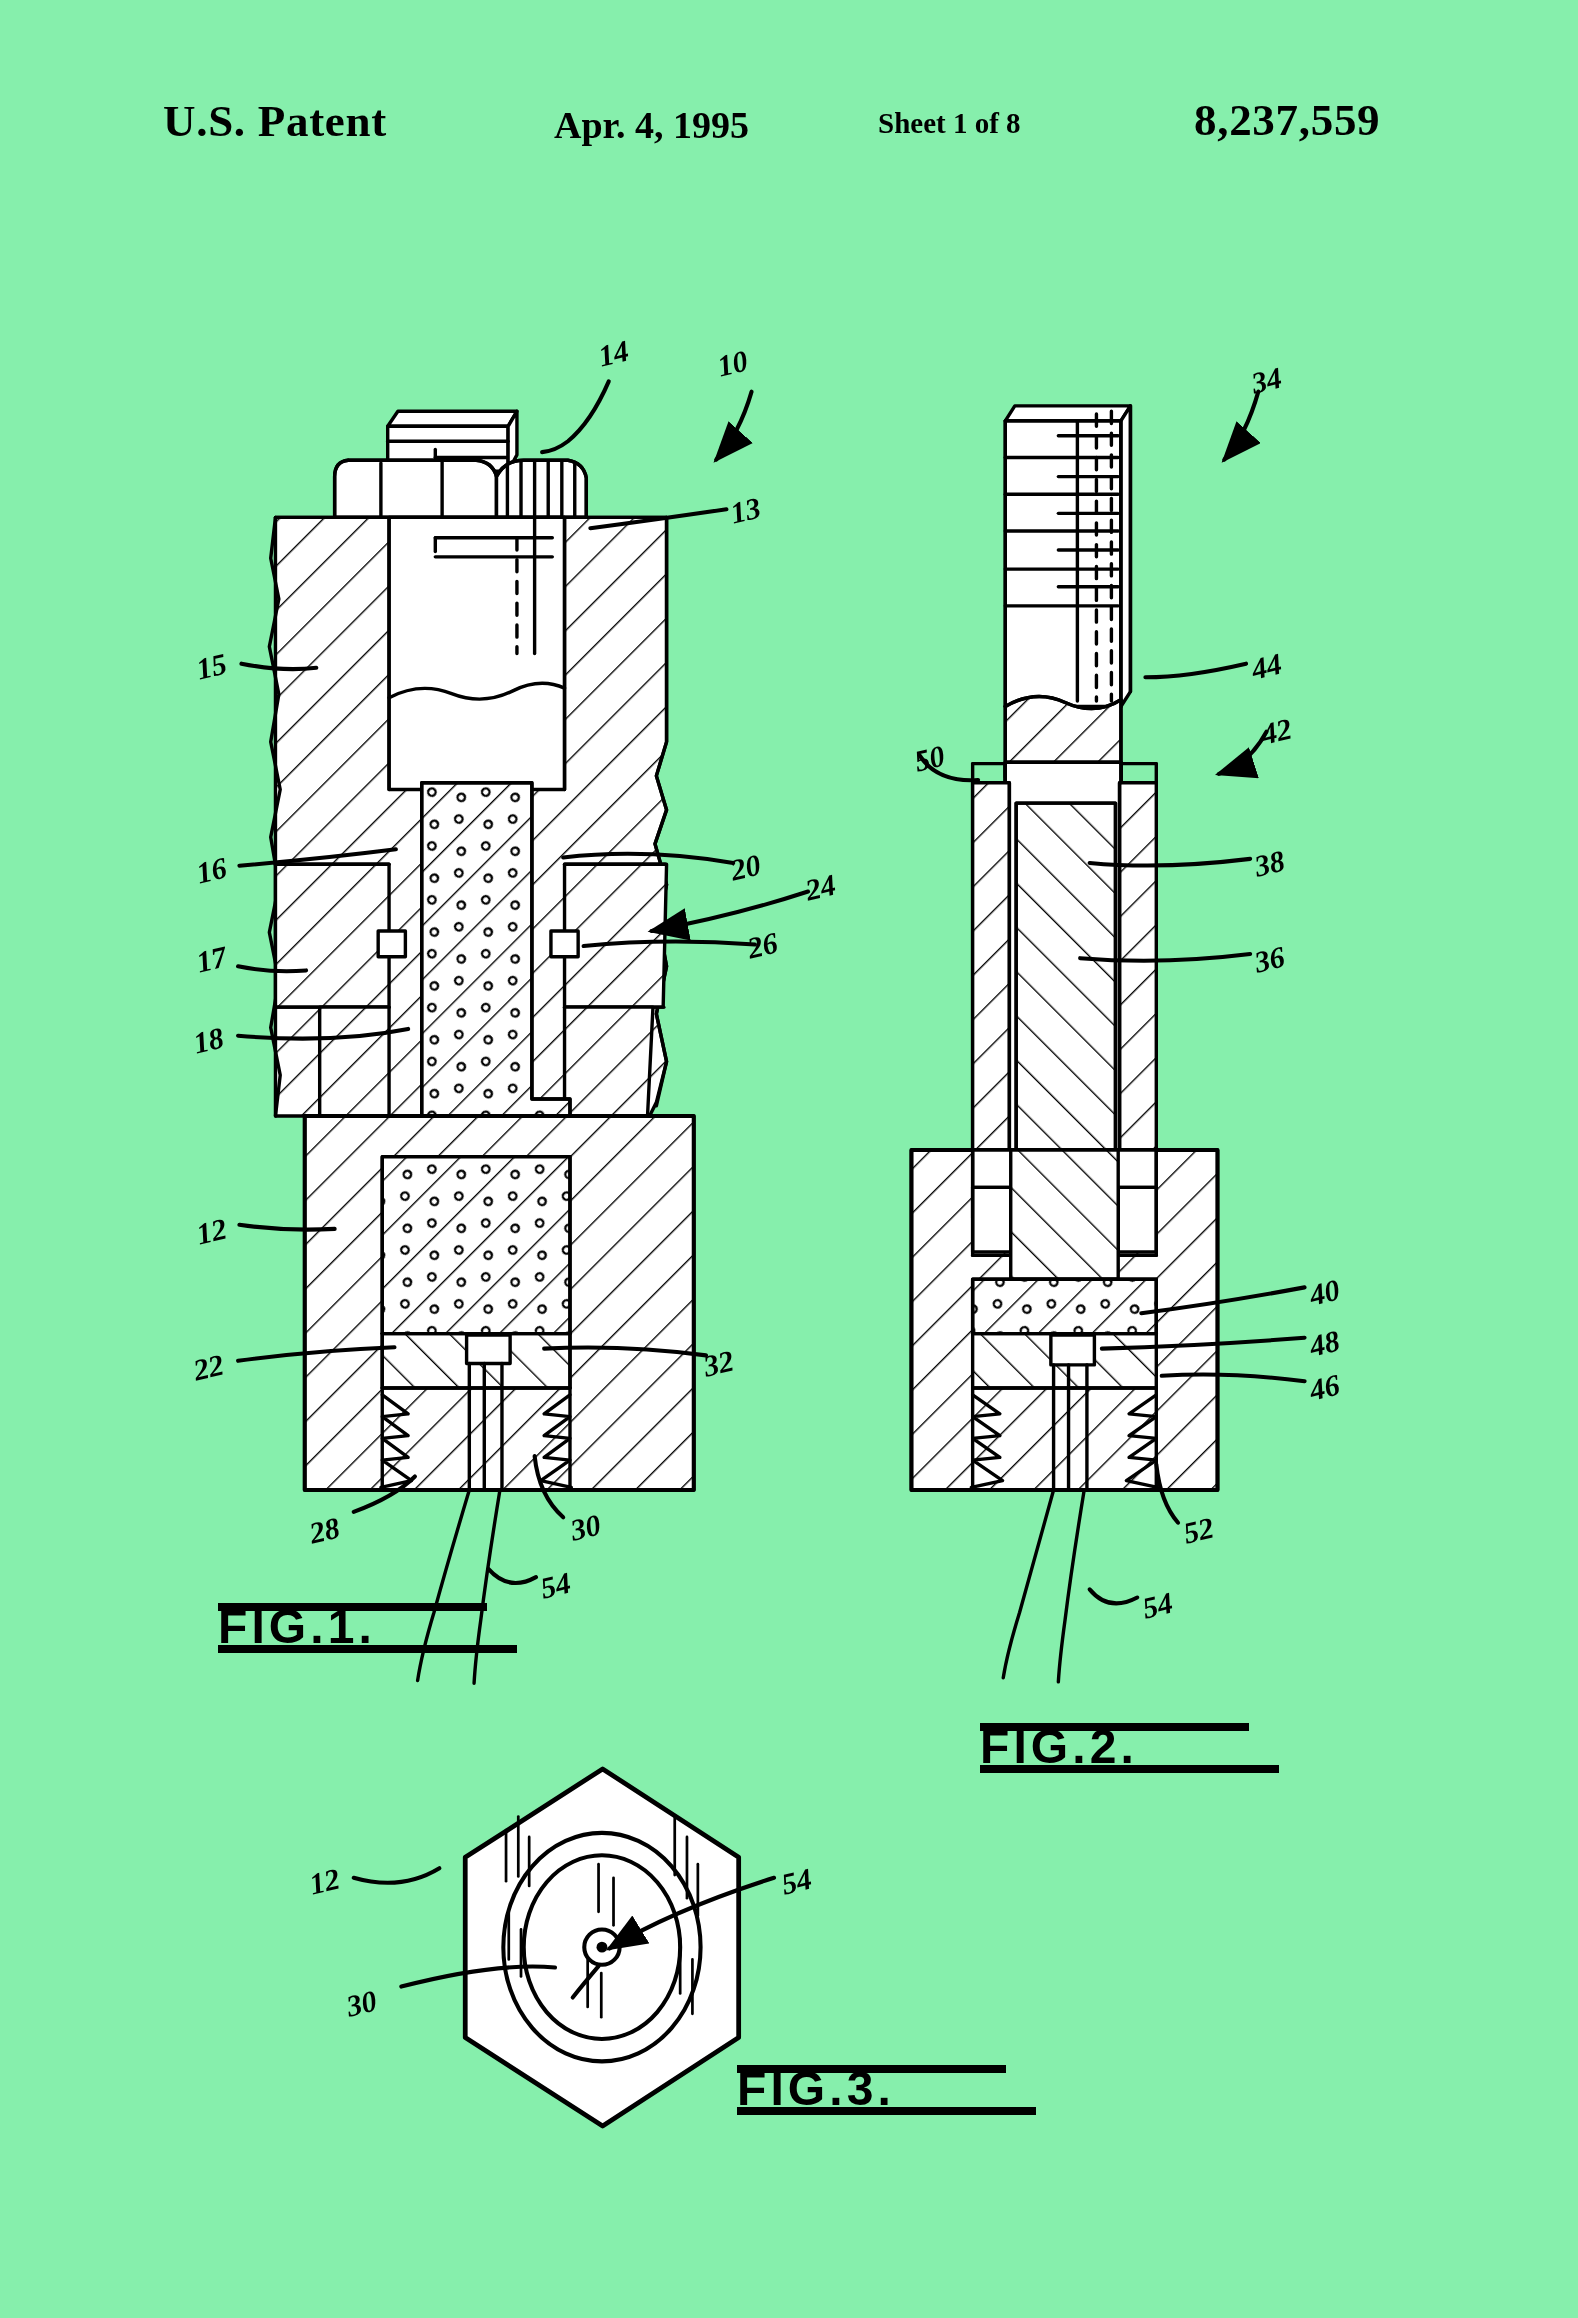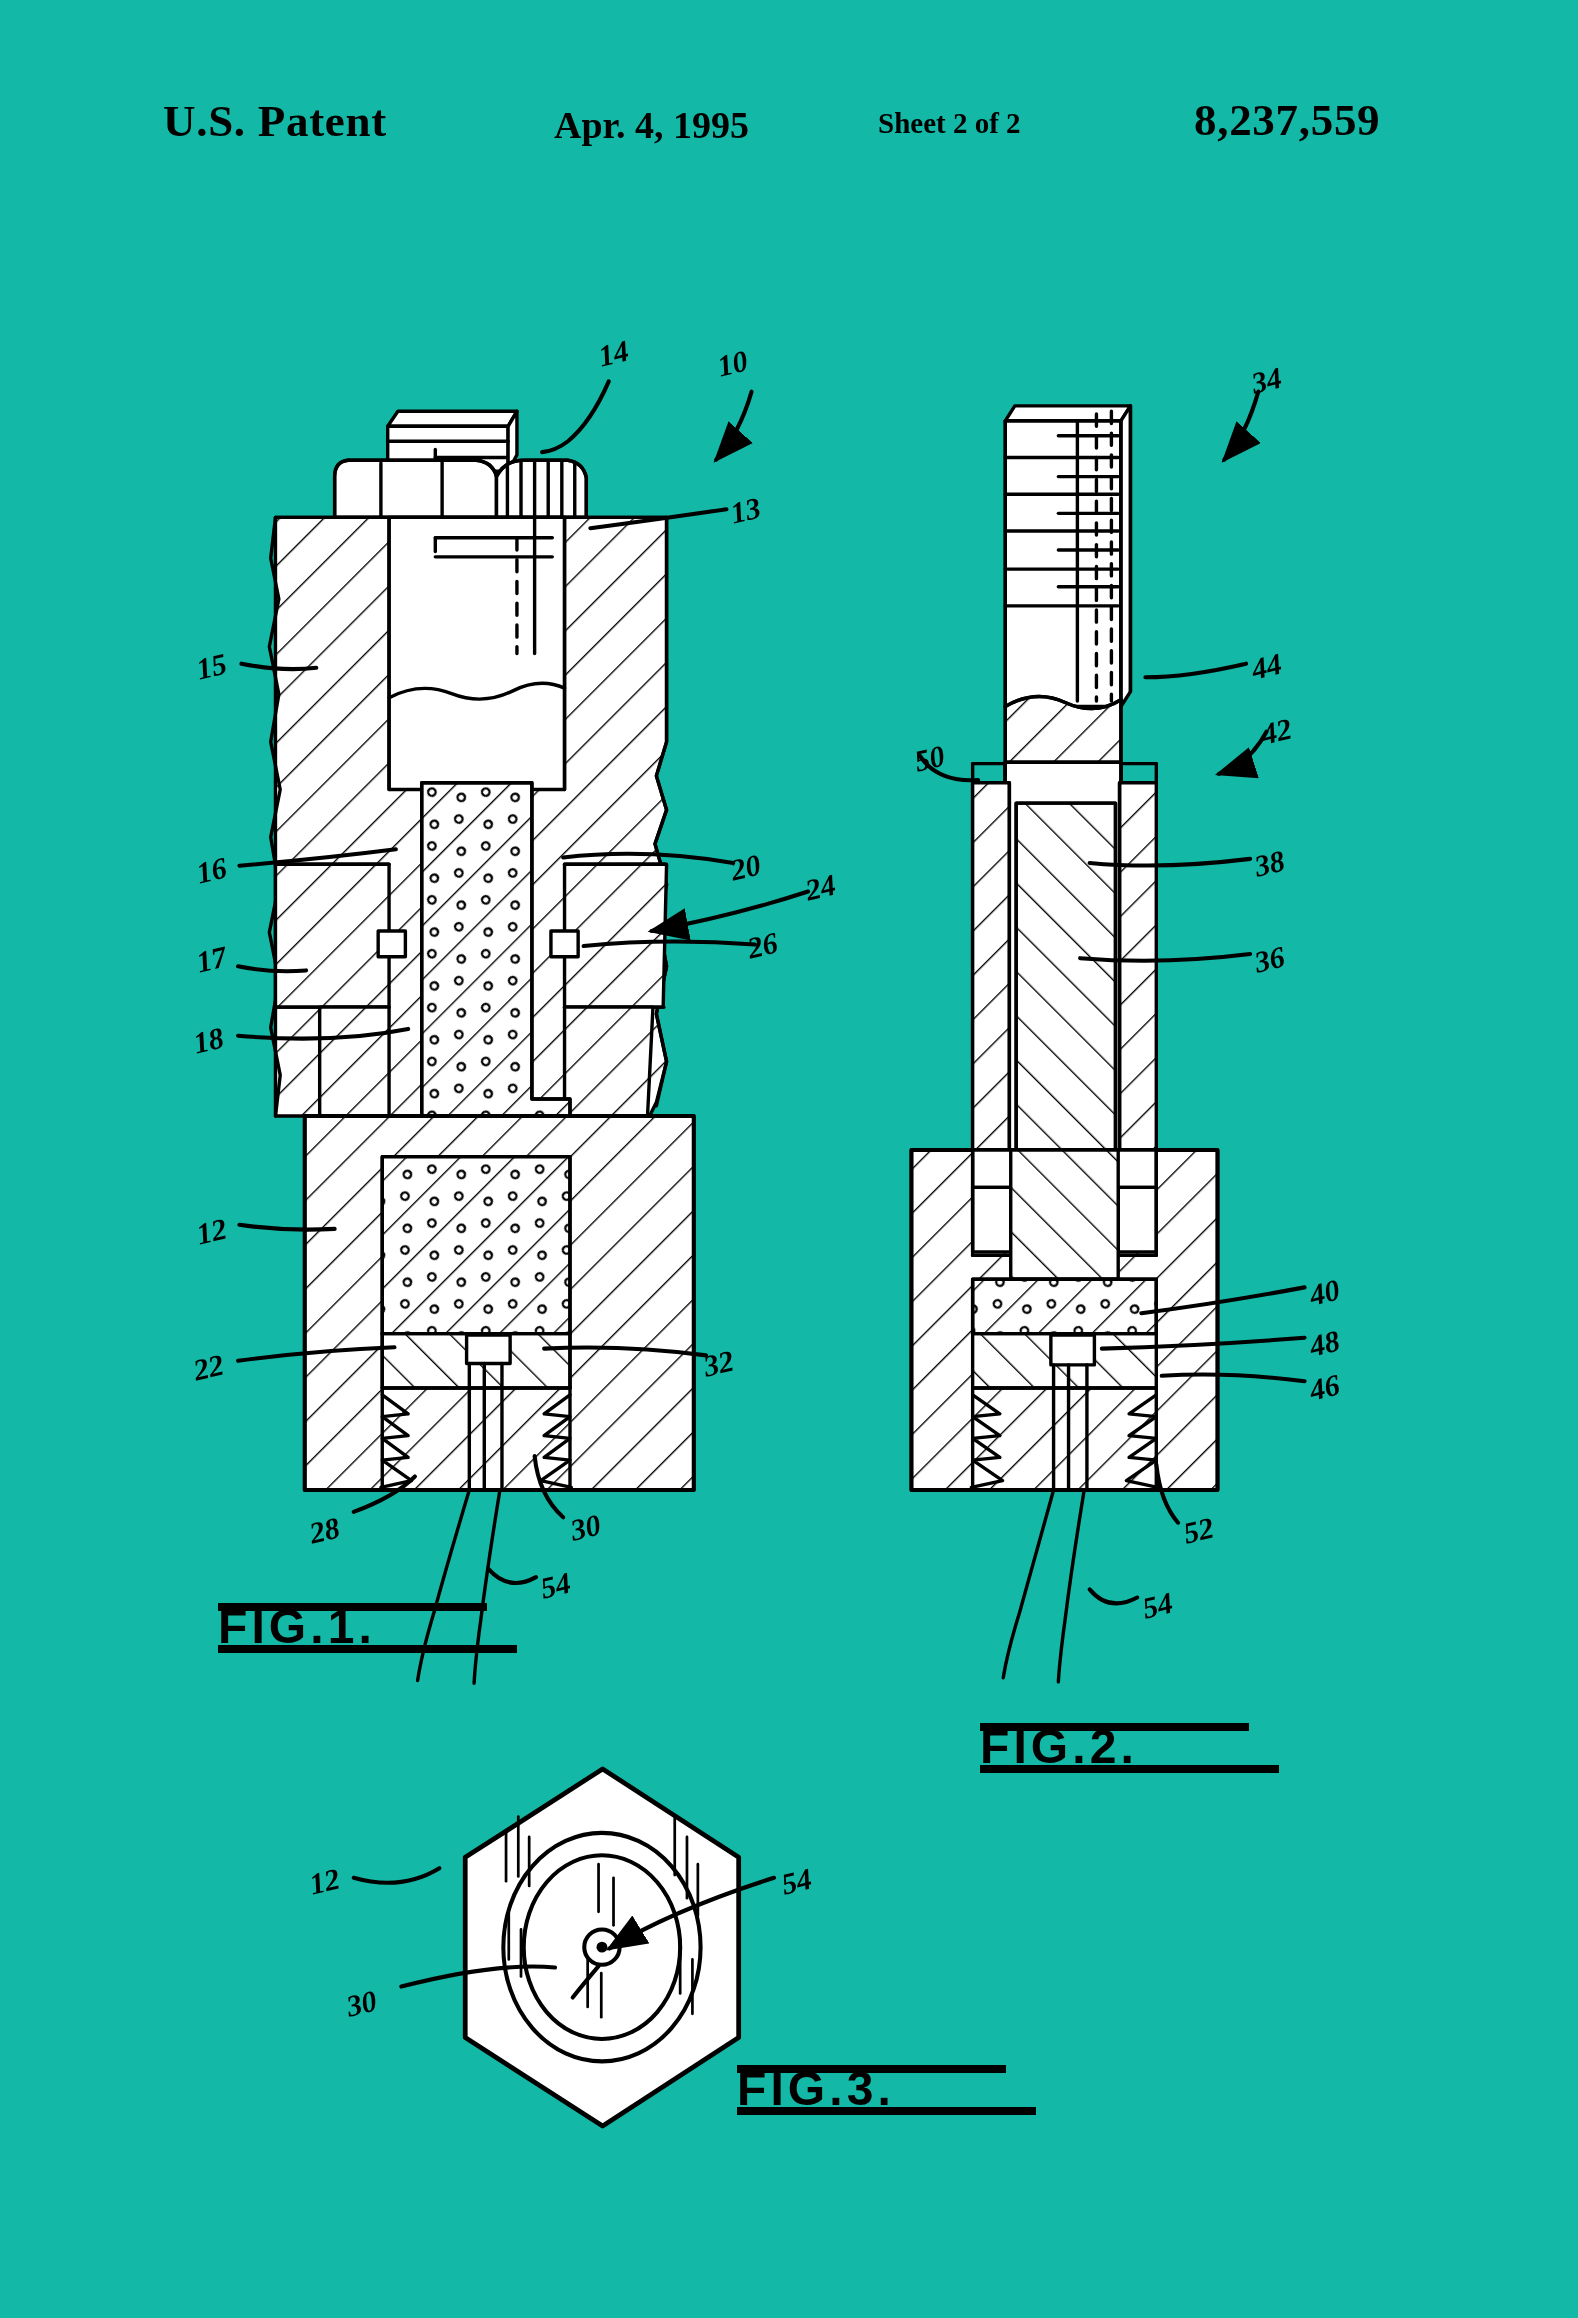--- a/index.html
+++ b/index.html
@@ -7,21 +7,21 @@
     padding: 0;
     background: #ffffff;
   }
   body {
     font-family: "Liberation Serif", serif;
   }
   #page {
     position: relative;
     width: 1578px;
     height: 2319px;
-    background: #14b8a6;
+    background: #86efac;
     overflow: hidden;
   }
 
   
   #patent-header {
     position: absolute;
     left: 0;
     top: 95px;
     width: 1578px;
     height: 75px;
@@ -79,21 +79,21 @@
   .figcap-bar-bot { bottom: 1.4px; }
 </style>
 </head>
 <body>
 
 <div id="page">
 
   <div id="patent-header">
     <div class="hdr" id="hdr-title">U.S. Patent</div>
     <div class="hdr" id="hdr-date">Apr. 4, 1995</div>
-    <div class="hdr" id="hdr-sheet">Sheet 2 of 2</div>
+    <div class="hdr" id="hdr-sheet">Sheet 1 of 8</div>
     <div class="hdr" id="hdr-number">8,237,559</div>
   </div>
 
   <div id="drawing">
   <svg width="1578" height="2319" viewBox="0 0 2320 3408" xmlns="http://www.w3.org/2000/svg">
     <defs>
 
       <pattern id="hatchR" width="46" height="46" patternUnits="userSpaceOnUse" patternTransform="rotate(45)">
         <rect width="46" height="46" fill="#fff"></rect>
         <line x1="0" y1="0" x2="0" y2="46" stroke="#000" stroke-width="4"></line>

